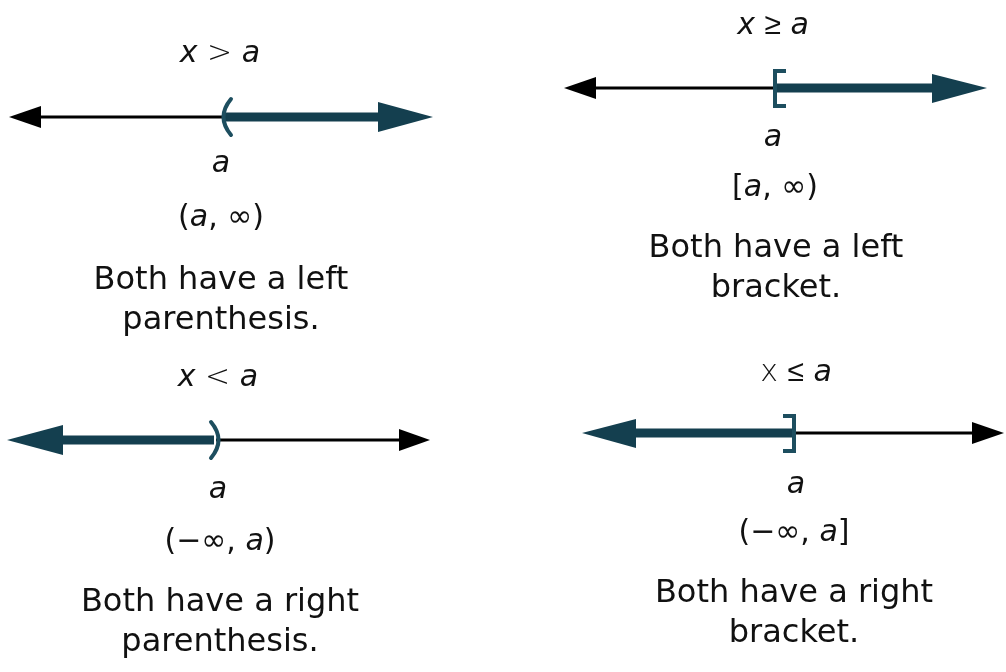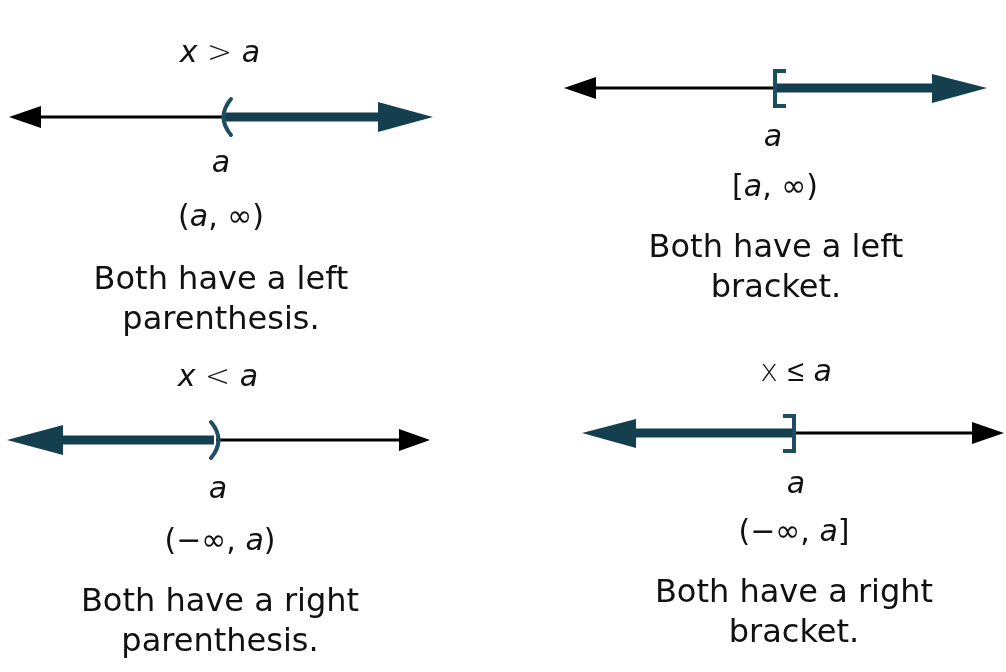--- a/index.html
+++ b/index.html
@@ -79,20 +79,25 @@
     <span>(</span><span class="it">a</span><span>, </span><span>∞</span><span>)</span>
   </div>
 
   <div class="txt desc" style="top:226px; left:-7px;">
     <div>Both have a left</div>
     <div>parenthesis.</div>
   </div>
 </div>
 
 <div class="panel" style="left:560px; top:0; height:336px;">
+  <div class="txt ineq" style="top:6px; left:-7px;">
+    <span>x</span>
+    <span class="op">≥</span>
+    <span>a</span>
+  </div>
 
   <svg class="numline" width="440" height="60" style="top:60px;" viewBox="0 0 440 60">
     <line x1="30" y1="28" x2="215" y2="28" stroke="#000" stroke-width="3"></line>
     <polygon points="4,28 36,17 36,39" fill="#000"></polygon>
     <line x1="216" y1="28" x2="380" y2="28" stroke="#143F4F" stroke-width="9"></line>
     <polygon points="372,14 427,28 372,43" fill="#143F4F"></polygon>
 
     <path d="M226,11 L215,11 L215,46 L226,46" fill="none" stroke="#1D4E5F" stroke-width="4"></path>
   </svg>
 

